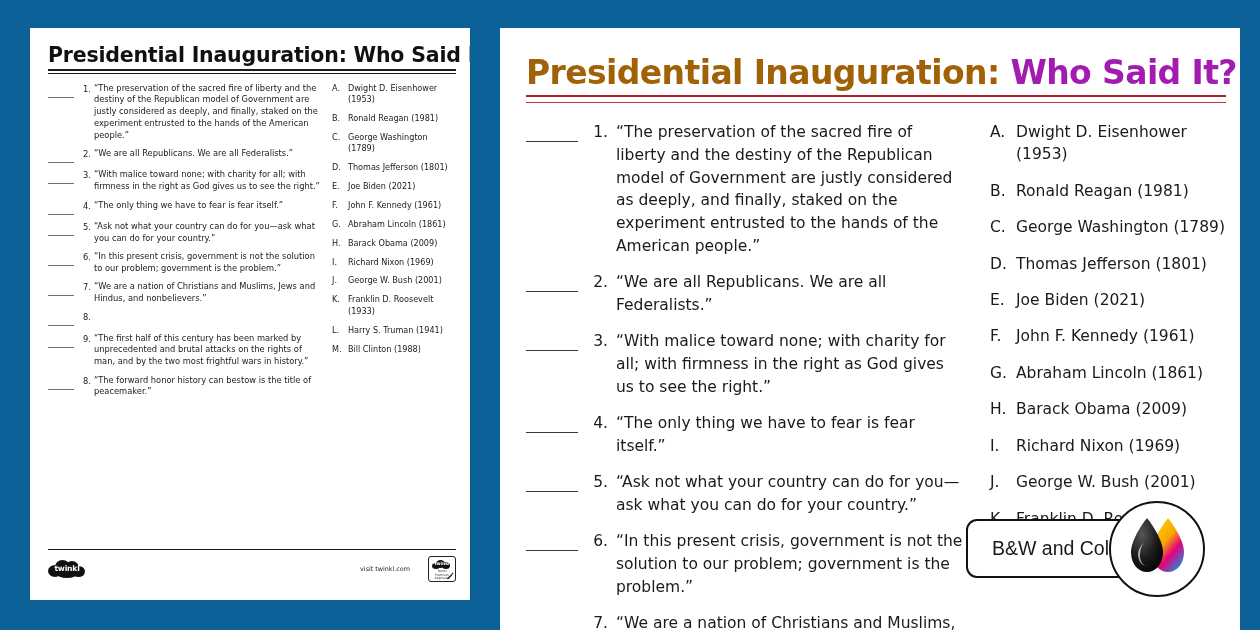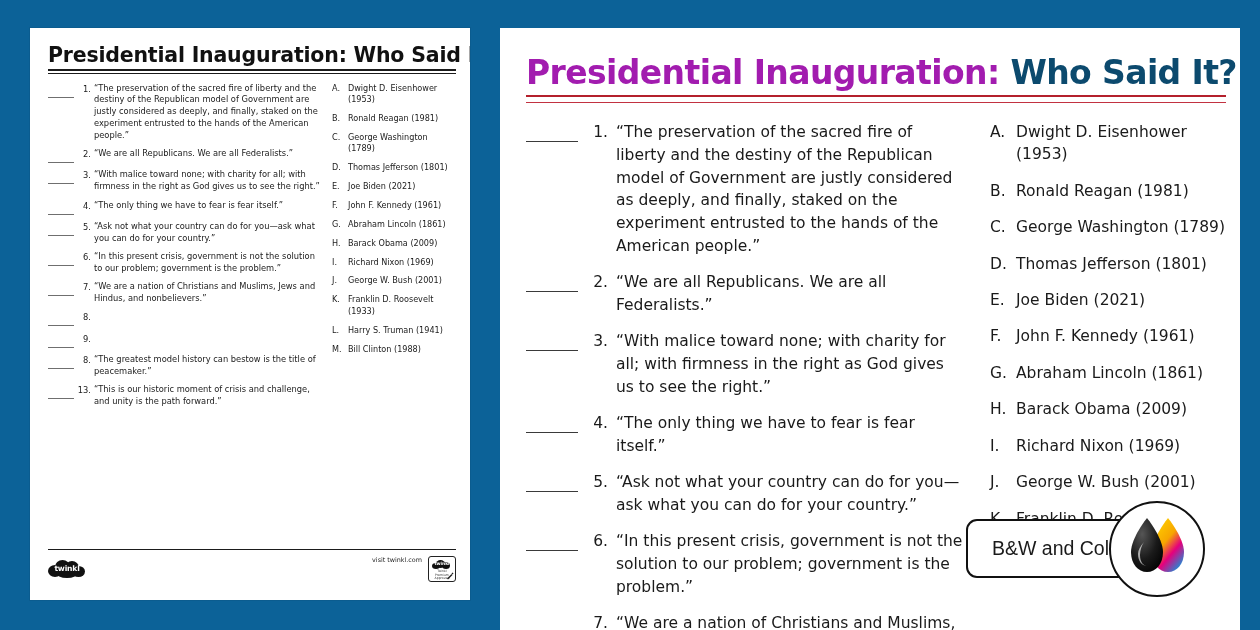--- a/index.html
+++ b/index.html
@@ -146,22 +146,22 @@
     left: 0; right: 0; top: 5px;
     text-align: center;
     color: #ffffff;
     font-size: 7.6px;
     font-weight: bold;
     z-index: 3;
     letter-spacing: -0.2px;
   }
   .bw-footer-right {
     display: flex;
-    align-items: flex-start;
-    gap: 6px;
+    align-items: center;
+    gap: 18px;
   }
   .visit-text {
     font-size: 6.4px;
     color: #222222;
   }
   .mini-badge {
     width: 26px;
     height: 24px;
     border: 1px solid #222222;
     border-radius: 3px;
@@ -210,22 +210,22 @@
   }
   .c-title {
     font-family: "DejaVu Sans", sans-serif;
     font-weight: bold;
     font-size: 33px;
     letter-spacing: -0.6px;
     text-align: center;
     white-space: nowrap;
     line-height: 1.05;
   }
-  .c-title .part-a { color: #a21caf; }
-  .c-title .part-b { color: #0c4a6e; }
+  .c-title .part-a { color: #a16207; }
+  .c-title .part-b { color: #a21caf; }
   .c-title-rule {
     margin-top: 4px;
     height: 5px;
     border-top: 2.6px solid #b4202c;
     border-bottom: 1.6px solid #c23241;
   }
   .c-columns {
     display: flex;
     margin-top: 18px;
   }
@@ -379,30 +379,26 @@
               <span class="bw-num">7.</span>
               <span class="bw-qtext">“We are a nation of Christians and Muslims, Jews and Hindus, and nonbelievers.”</span>
             </div>
             <div class="bw-q">
               <span class="bw-blank"></span>
               <span class="bw-num">8.</span>
             </div>
             <div class="bw-q">
               <span class="bw-blank"></span>
               <span class="bw-num">9.</span>
+              <span class="bw-qtext">“The first half of this century has been marked by unprecedented and brutal attacks on the rights of man, and by the two most frightful wars in history.”</span>
             </div>
             <div class="bw-q">
               <span class="bw-blank"></span>
               <span class="bw-num">8.</span>
-              <span class="bw-qtext">“The greatest model history can bestow is the title of peacemaker.”</span>
-            </div>
-            <div class="bw-q">
-              <span class="bw-blank"></span>
-              <span class="bw-num">13.</span>
-              <span class="bw-qtext">“This is our historic moment of crisis and challenge, and unity is the path forward.”</span>
+              <span class="bw-qtext">“The forward honor history can bestow is the title of peacemaker.”</span>
             </div>
           </div>
         <div class="bw-acol" id="bw-answers">
             <div class="bw-a">
               <span class="bw-aletter">A.</span>
               <span class="bw-aname">Dwight D. Eisenhower (1953)</span>
             </div>
             <div class="bw-a">
               <span class="bw-aletter">B.</span>
               <span class="bw-aname">Ronald Reagan (1981)</span>

